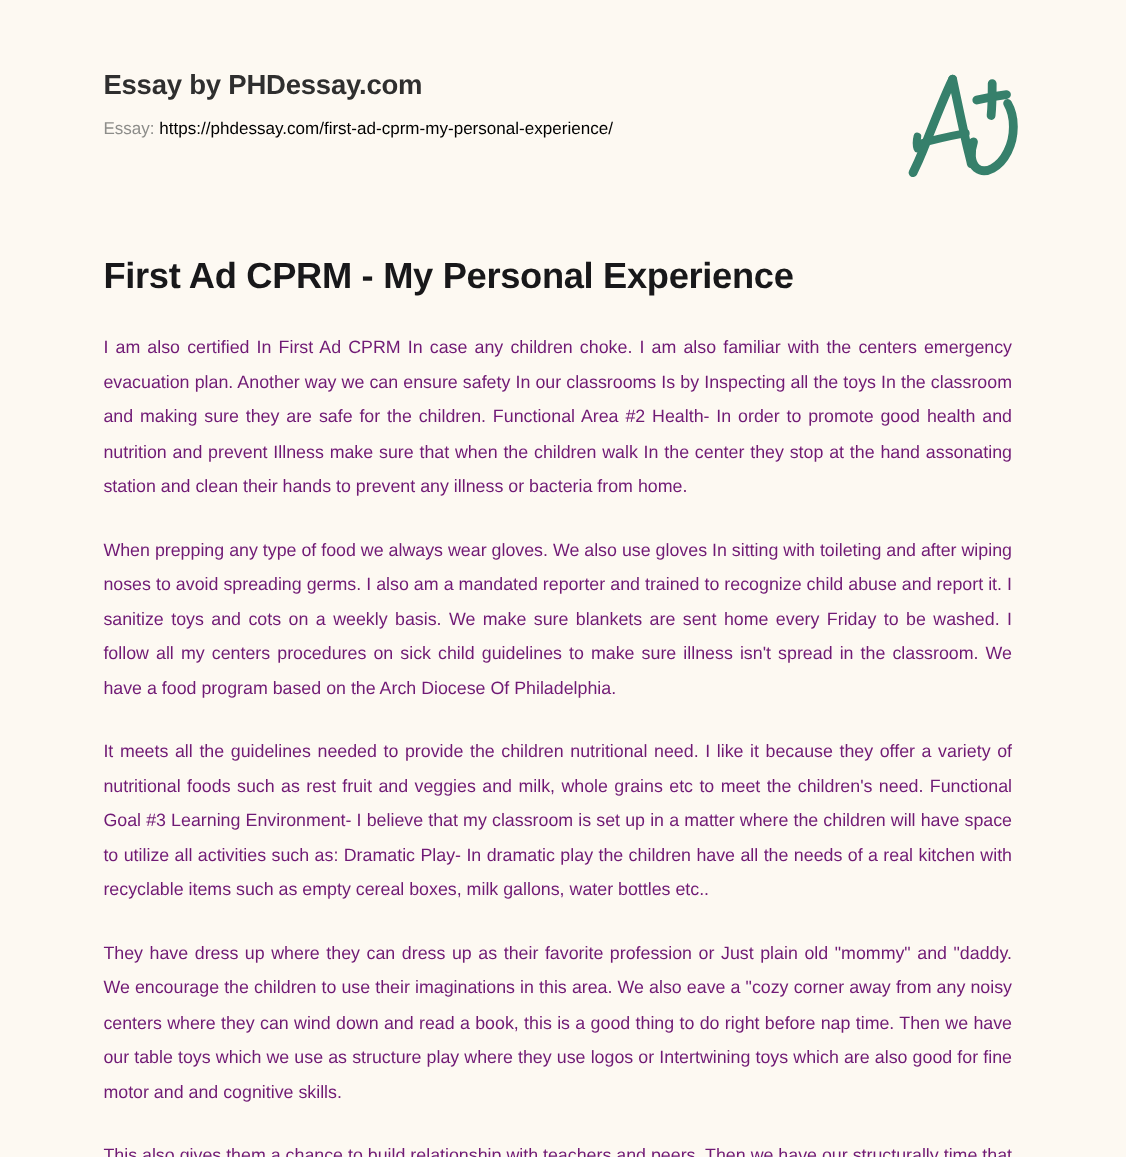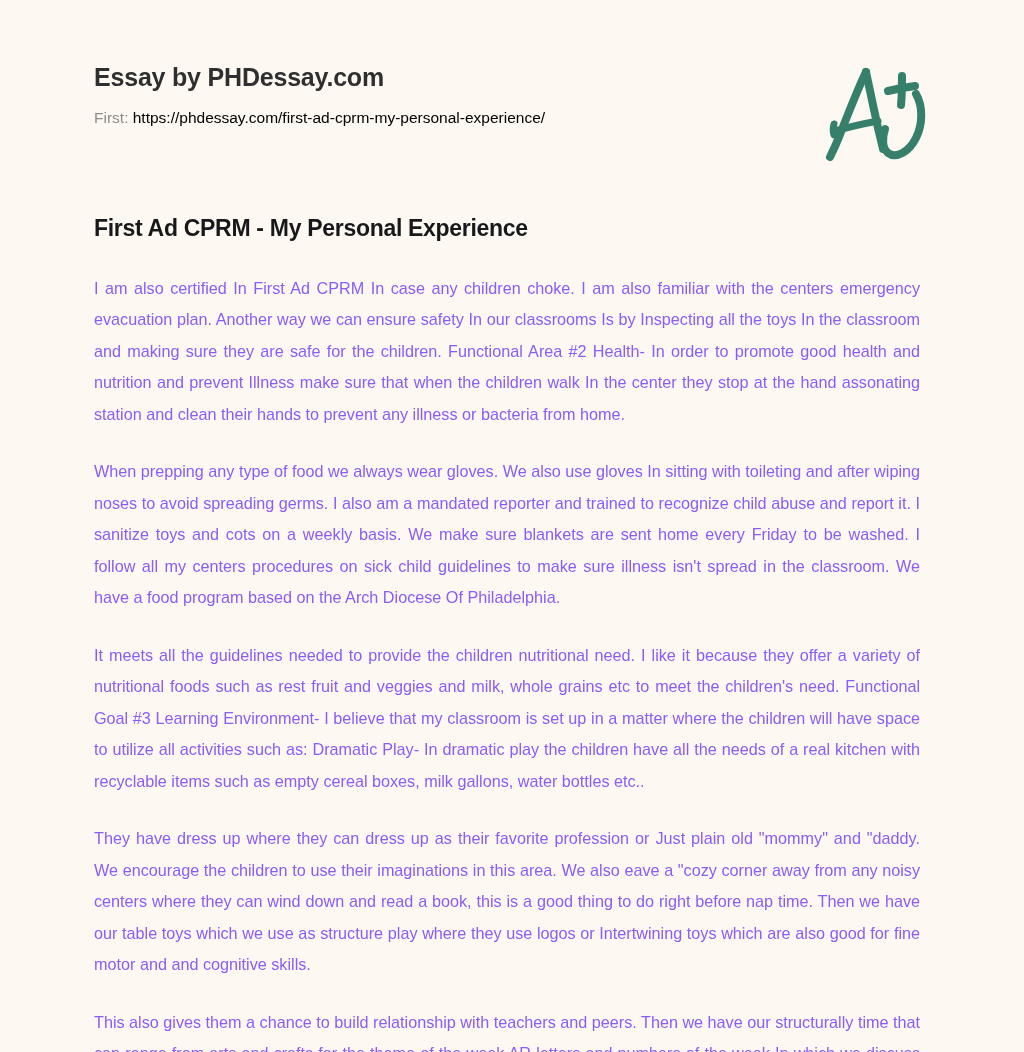--- a/index.html
+++ b/index.html
@@ -75,51 +75,51 @@
 
   
   .article {
     position: absolute;
     left: 94px;
     top: 214px;
     width: 838px;
   }
 
   .article-title {
-    font-size: 23px;
+    font-size: 33px;
     font-weight: bold;
     color: #18181a;
     line-height: 1.25;
     letter-spacing: -0.3px;
-    margin: 0 0 30px 0;
+    margin: 16px 0 30px 0;
   }
 
   .body-text p {
     margin: 0 12px 26px 0;
     font-size: 16.2px;
     line-height: 31.5px;
-    color: #8b5cf6;
+    color: #701a75;
     text-align: justify;
     text-justify: inter-word;
     hyphens: none;
   }
 
   .body-text p:last-child {
     margin-bottom: 0;
   }
 </style>
 </head>
 <body>
 
 <div class="page">
 
   <div class="header">
     <h1 class="brand-title">Essay by PHDessay.com</h1>
     <div class="source-line">
-      <span class="source-label">First:</span>
+      <span class="source-label">Essay:</span>
       <a class="source-url" href="#">https://phdessay.com/first-ad-cprm-my-personal-experience/</a>
     </div>
   </div>
 
   <div class="logo">
     <svg viewBox="0 0 120 112" xmlns="http://www.w3.org/2000/svg">
       <g fill="none" stroke="#36806b" stroke-linecap="round" stroke-linejoin="round">
 
         <path d="M54 14 C49 24 36 56 27 79 C23 89 20 95 18 99" stroke-width="8"></path>
 

